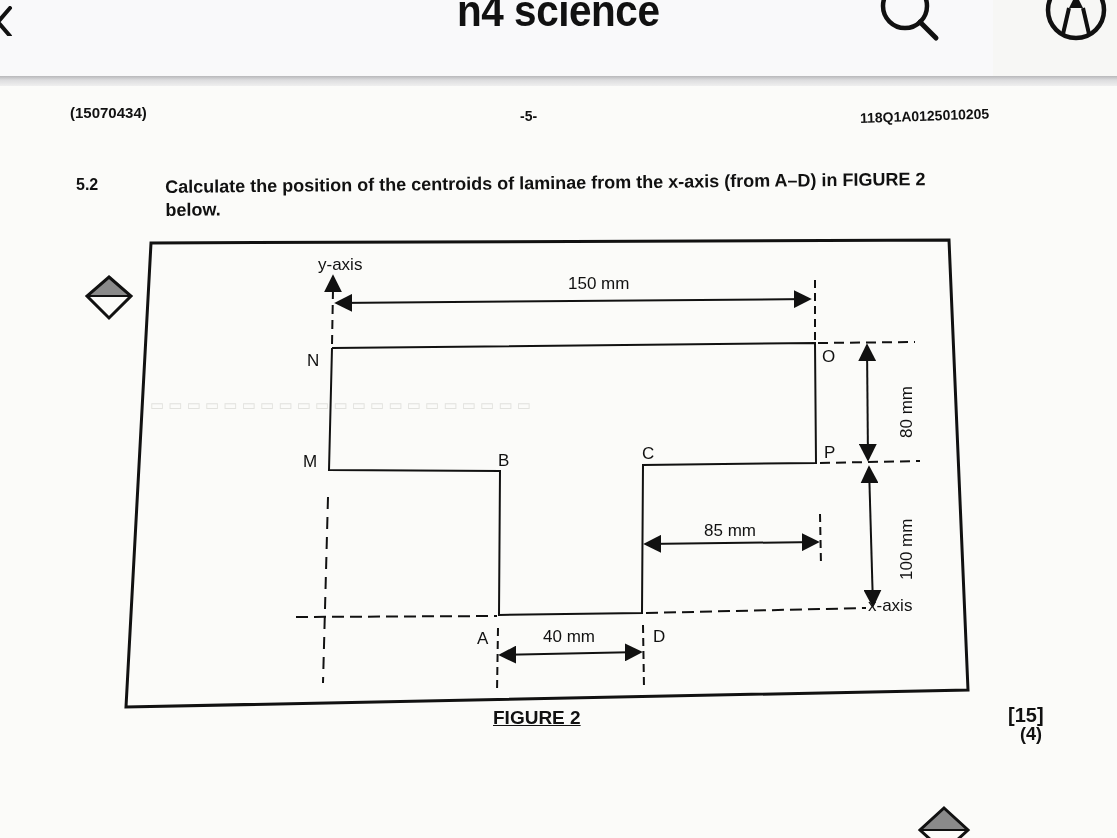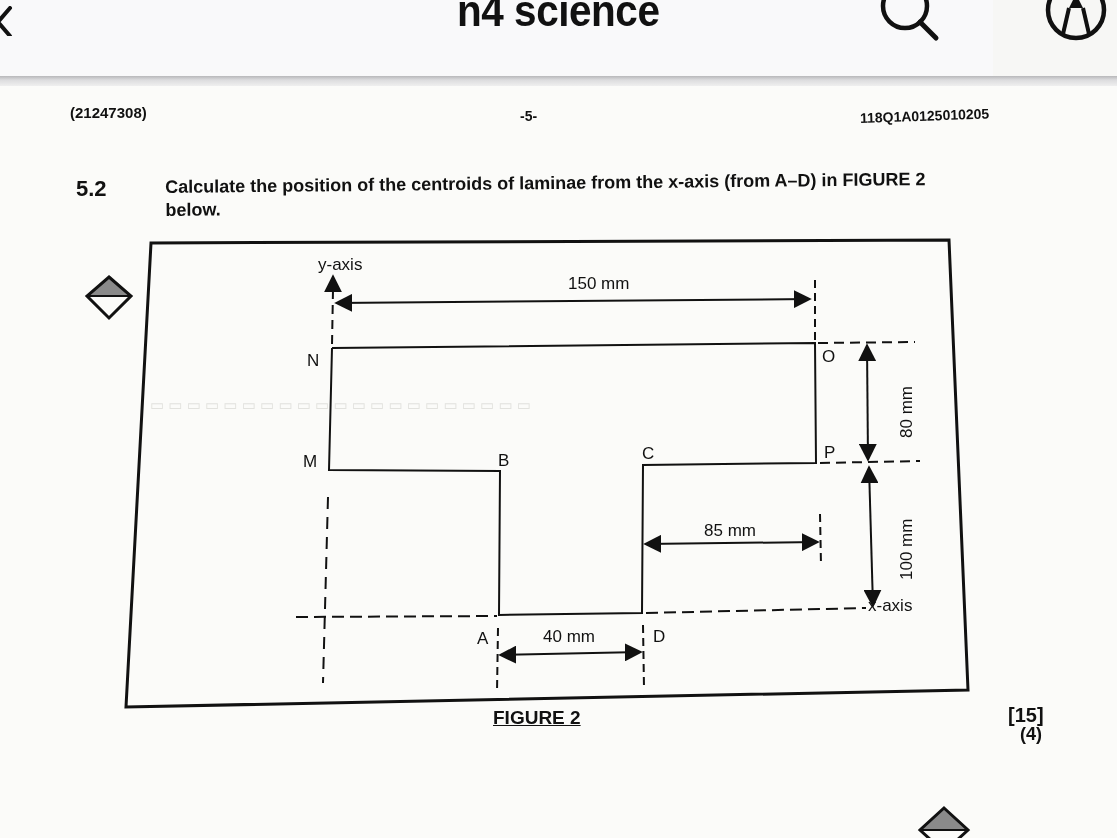--- a/index.html
+++ b/index.html
@@ -27,21 +27,21 @@
     .markup-btn { position: absolute; left: 1040px; top: -6px; width: 72px; height: 52px; }
 
     .page {
       position: absolute; left: 0; top: 86px; width: 1117px; height: 752px;
       background: #fbfbf9;
     }
     .txt { position: absolute; white-space: nowrap; }
     .hdr-left { left: 70px; top: 104px; font-size: 15px; font-weight: 700; }
     .hdr-mid { left: 520px; top: 108px; font-size: 14px; font-weight: 700; }
     .hdr-right { left: 860px; top: 110px; font-size: 14px; font-weight: 700; transform: rotate(-2deg); transform-origin: left center; }
-    .q-num { left: 76px; top: 176px; font-size: 22px; font-weight: 700; text-align: center; }
+    .q-num { left: 76px; top: 176px; font-size: 16px; font-weight: 700; text-align: center; }
     .q-text { left: 165px; top: 176px; font-size: 18px; font-weight: 700; line-height: 23px; white-space: normal; width: 800px; transform: rotate(-0.6deg); transform-origin: left top; }
     .figure-caption { left: 493px; top: 707px; font-size: 19px; font-weight: 700; text-decoration: underline; }
     .marks { left: 1020px; top: 724px; font-size: 18px; font-weight: 700; }
     .total { left: 1008px; top: 704px; font-size: 20px; font-weight: 700; }
     .bleed { position: absolute; color: #e2e2de; font-size: 15px; white-space: nowrap; }
 
     svg.fig { position: absolute; left: 0; top: 0; }
     .lbl { font-family: "Liberation Sans", sans-serif; font-size: 17px; fill: #111; }
     .dim { font-family: "Liberation Sans", sans-serif; font-size: 17px; fill: #111; }
 
@@ -65,21 +65,21 @@
     <line x1="29" y1="14" x2="23" y2="40" stroke="#111" stroke-width="4"></line>
     <line x1="43" y1="14" x2="49" y2="40" stroke="#111" stroke-width="4"></line>
   </svg>
 </div>
 <div class="topbar-shadow"></div>
 
 <div class="page"></div>
 
 <div class="bleed" style="left:150px;top:396px;">▭ ▭ ▭ ▭ ▭ ▭ ▭ ▭ ▭ ▭ ▭ ▭ ▭ ▭ ▭ ▭ ▭ ▭ ▭ ▭ ▭</div>
 
-<div class="txt hdr-left">(21247308)</div>
+<div class="txt hdr-left">(15070434)</div>
 <div class="txt hdr-mid">-5-</div>
 <div class="txt hdr-right">118Q1A0125010205</div>
 
 <div class="txt q-num">5.2</div>
 <div class="txt q-text">Calculate the position of the centroids of laminae from the x-axis (from A–D) in FIGURE 2 below.</div>
 
 <svg class="diamond" style="left:84px;top:274px;" width="50" height="50" viewBox="0 0 50 50">
   <polygon points="25,3 47,22 3,22" fill="#8a8a8a"></polygon>
   <polygon points="25,3 47,22 25,44 3,22" fill="none" stroke="#111" stroke-width="3"></polygon>
   <line x1="3" y1="22" x2="47" y2="22" stroke="#111" stroke-width="2"></line>

